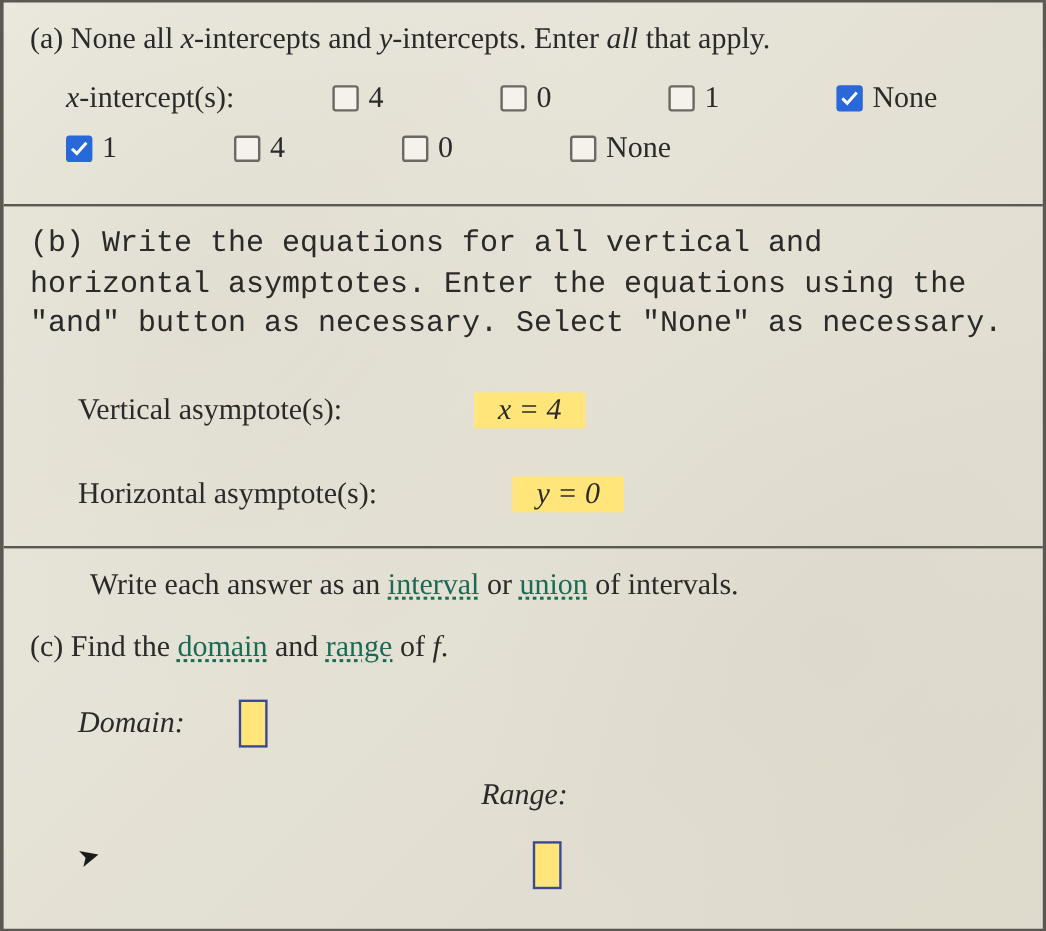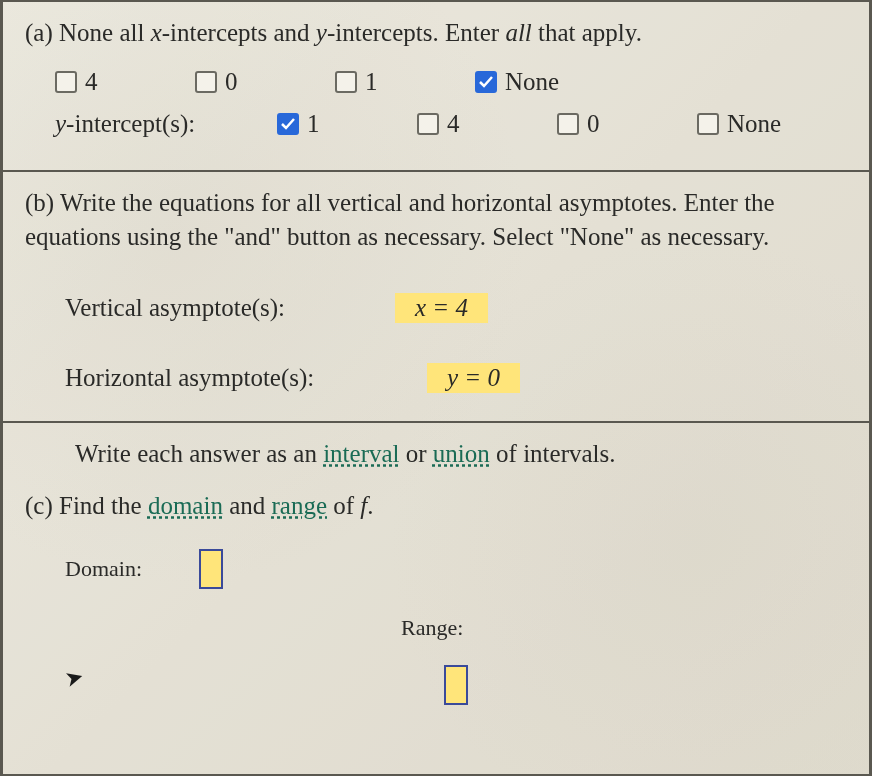--- a/index.html
+++ b/index.html
@@ -86,22 +86,23 @@
   }
   .link {
     color: #1a6b55;
     text-decoration: underline;
     text-decoration-style: dotted;
   }
   .dr-row {
     margin: 26px 0 26px 40px;
     display: flex;
     align-items: center;
-    font-size: 22px;
+    font-size: 25px;
     gap: 24px;
+    font-style: italic;
   }
   .inputbox {
     width: 24px;
     height: 40px;
     border: 2px solid #3a4a9a;
     background: #ffe57a;
     display: inline-block;
   }
   .cursor-arrow {
     position: absolute;
@@ -118,20 +119,23 @@
 
 <div class="page">
   <div class="outer-border">
 
     <div class="section">
       <div class="prompt">
         <span>(a) None all </span><span class="var">x</span><span>-intercepts and </span><span class="var">y</span><span>-intercepts. Enter </span><span class="ital">all</span><span> that apply.</span>
       </div>
 
       <div class="row">
+        <div class="row-label">
+          <span class="var">x</span><span>-intercept(s):</span>
+        </div>
         <div class="opts">
           <div class="opt">
             <span class="cb"></span>
             <span>4</span>
           </div>
           <div class="opt">
             <span class="cb"></span>
             <span>0</span>
           </div>
           <div class="opt">
@@ -143,23 +147,20 @@
                 <svg viewBox="0 0 16 16">
                   <path d="M2 8 L6 12 L14 3" stroke="white" stroke-width="2.5" fill="none"></path>
                 </svg>
               </span>
             <span>None</span>
           </div>
         </div>
       </div>
 
       <div class="row">
-        <div class="row-label">
-          <span class="var">y</span><span>-intercept(s):</span>
-        </div>
         <div class="opts">
           <div class="opt">
             <span class="cb checked">
                 <svg viewBox="0 0 16 16">
                   <path d="M2 8 L6 12 L14 3" stroke="white" stroke-width="2.5" fill="none"></path>
                 </svg>
               </span>
             <span>1</span>
           </div>
           <div class="opt">
@@ -172,21 +173,21 @@
           </div>
           <div class="opt">
             <span class="cb"></span>
             <span>None</span>
           </div>
         </div>
       </div>
     </div>
 
     <div class="section">
-      <div class="prompt" style="padding-right:10px;">(b) Write the equations for all vertical and horizontal asymptotes. Enter the equations using the "and" button as necessary. Select "None" as necessary.</div>
+      <div class="prompt" style="padding-right:10px;font-family:Liberation Mono, monospace;">(b) Write the equations for all vertical and horizontal asymptotes. Enter the equations using the "and" button as necessary. Select "None" as necessary.</div>
       <div class="asym-row">
         <div class="asym-label">Vertical asymptote(s):</div>
         <span class="hl">x = 4</span>
       </div>
       <div class="asym-row" style="margin-bottom:10px;gap:32px;">
         <div class="asym-label">Horizontal asymptote(s):</div>
         <span class="hl">y = 0</span>
       </div>
     </div>
 

